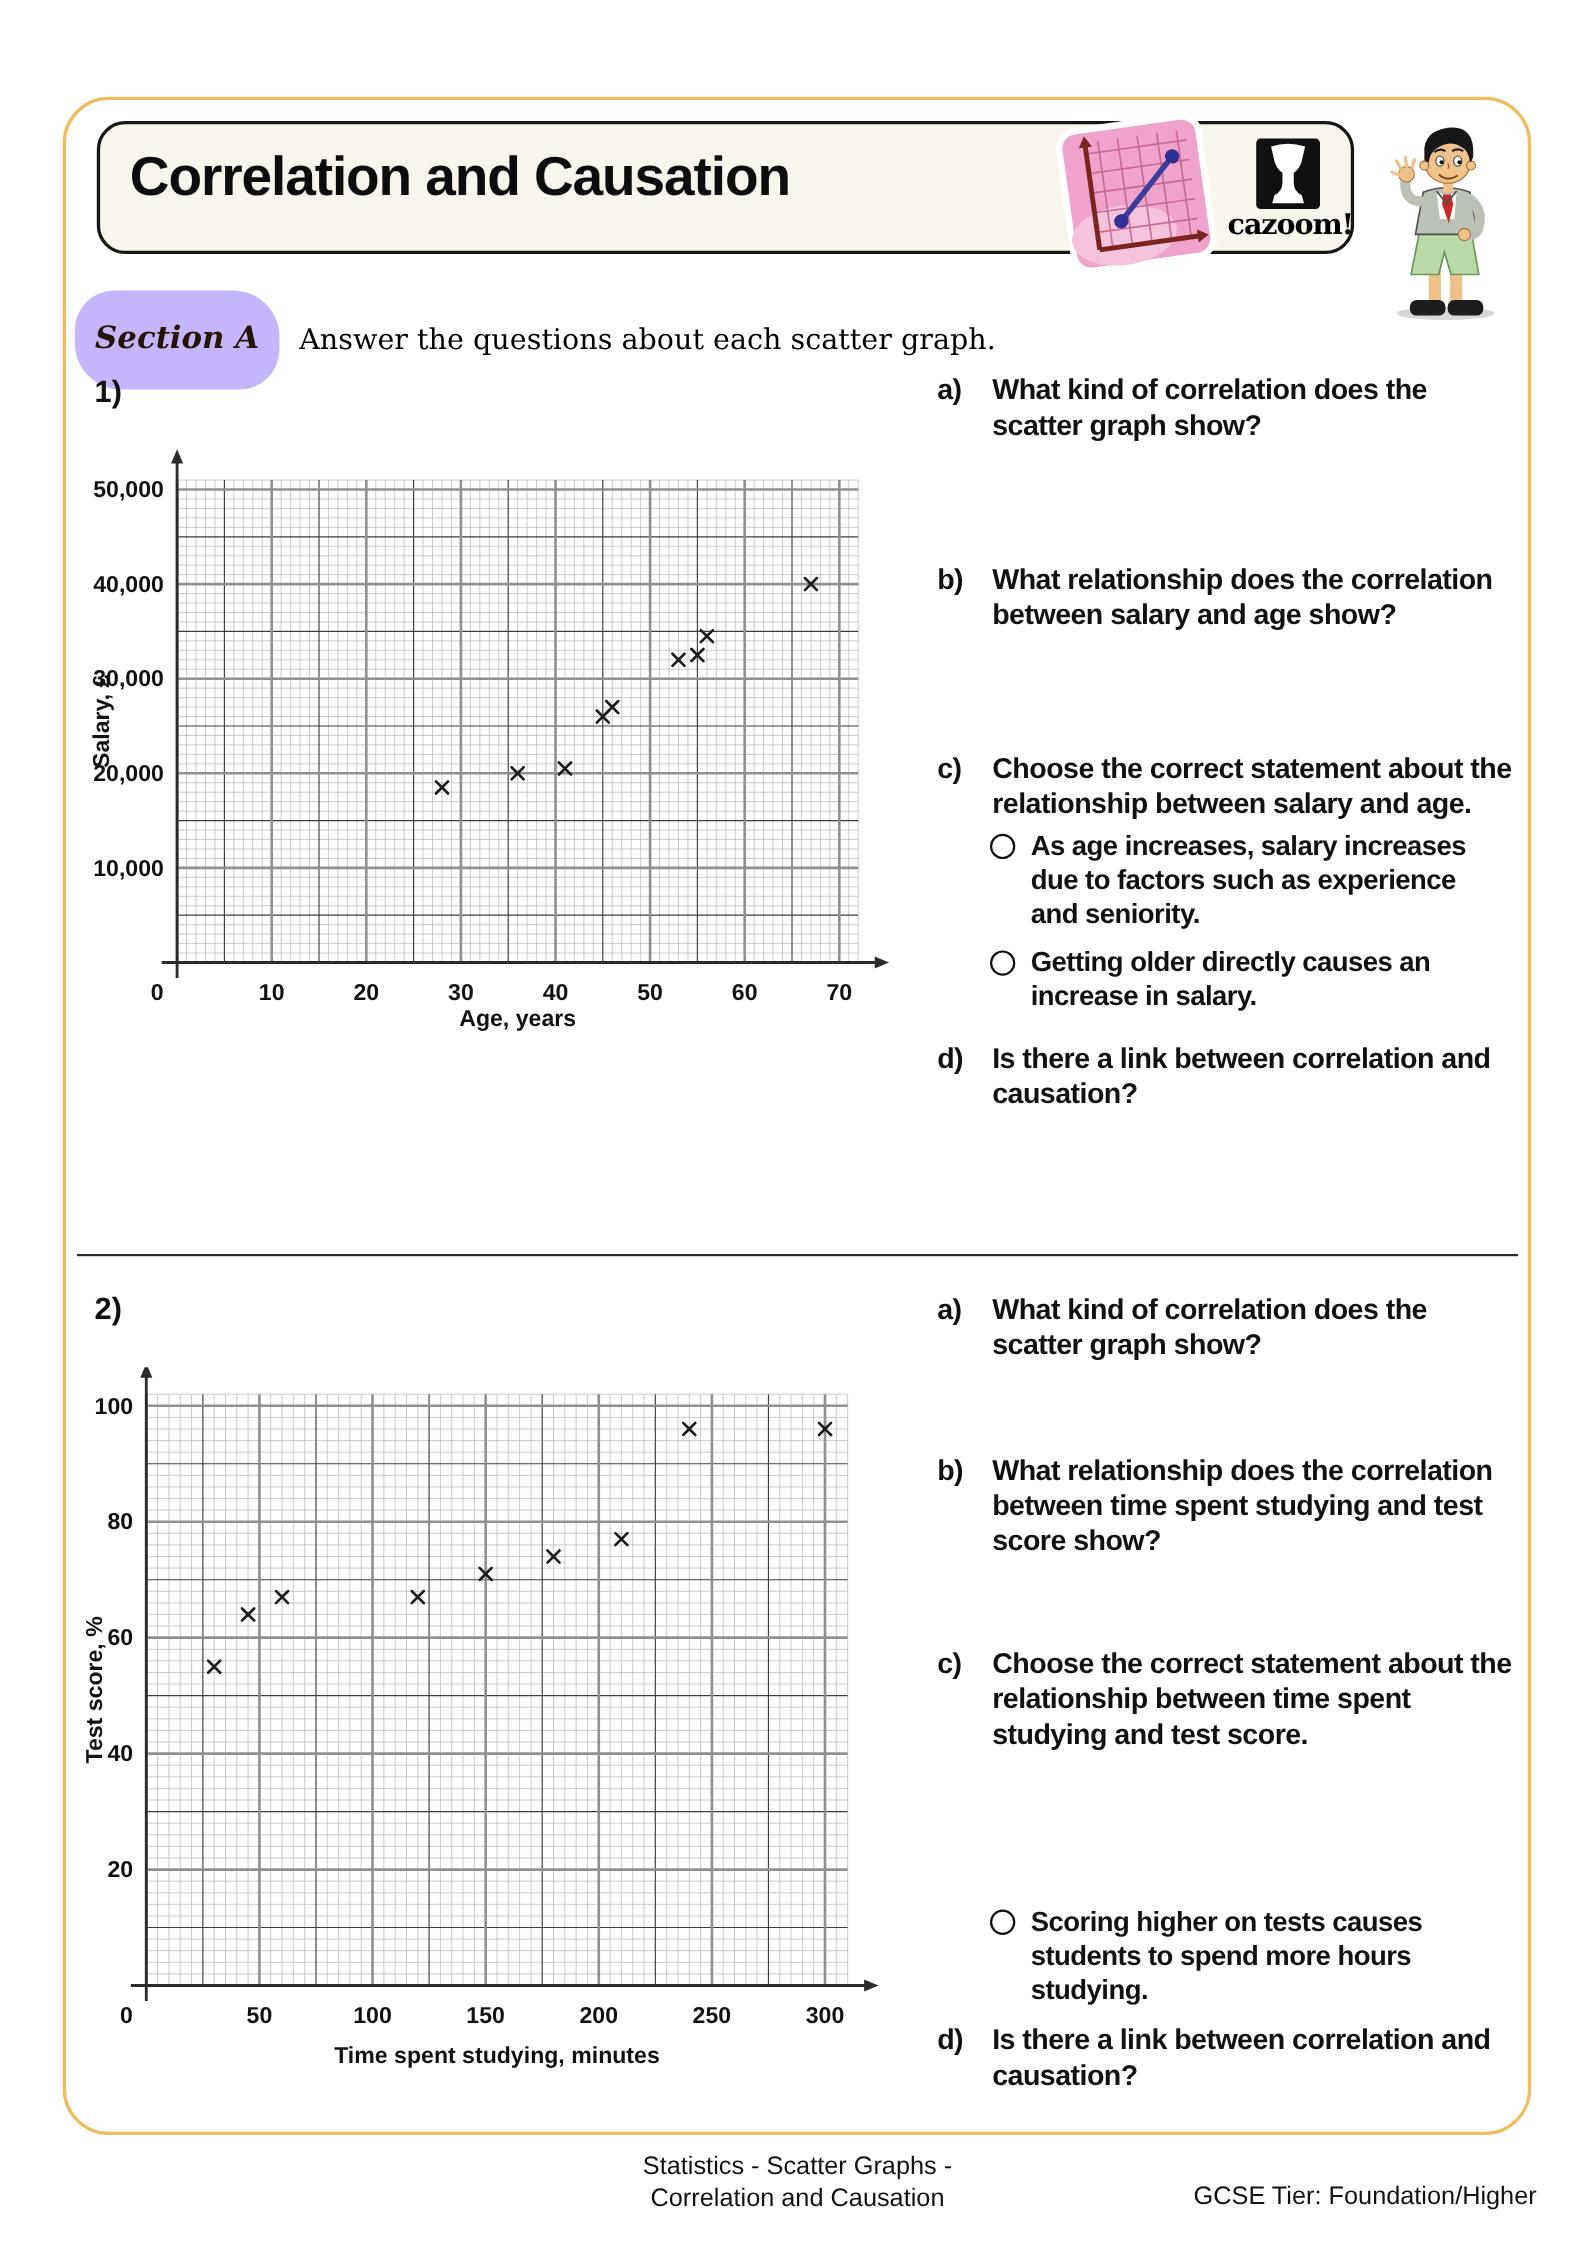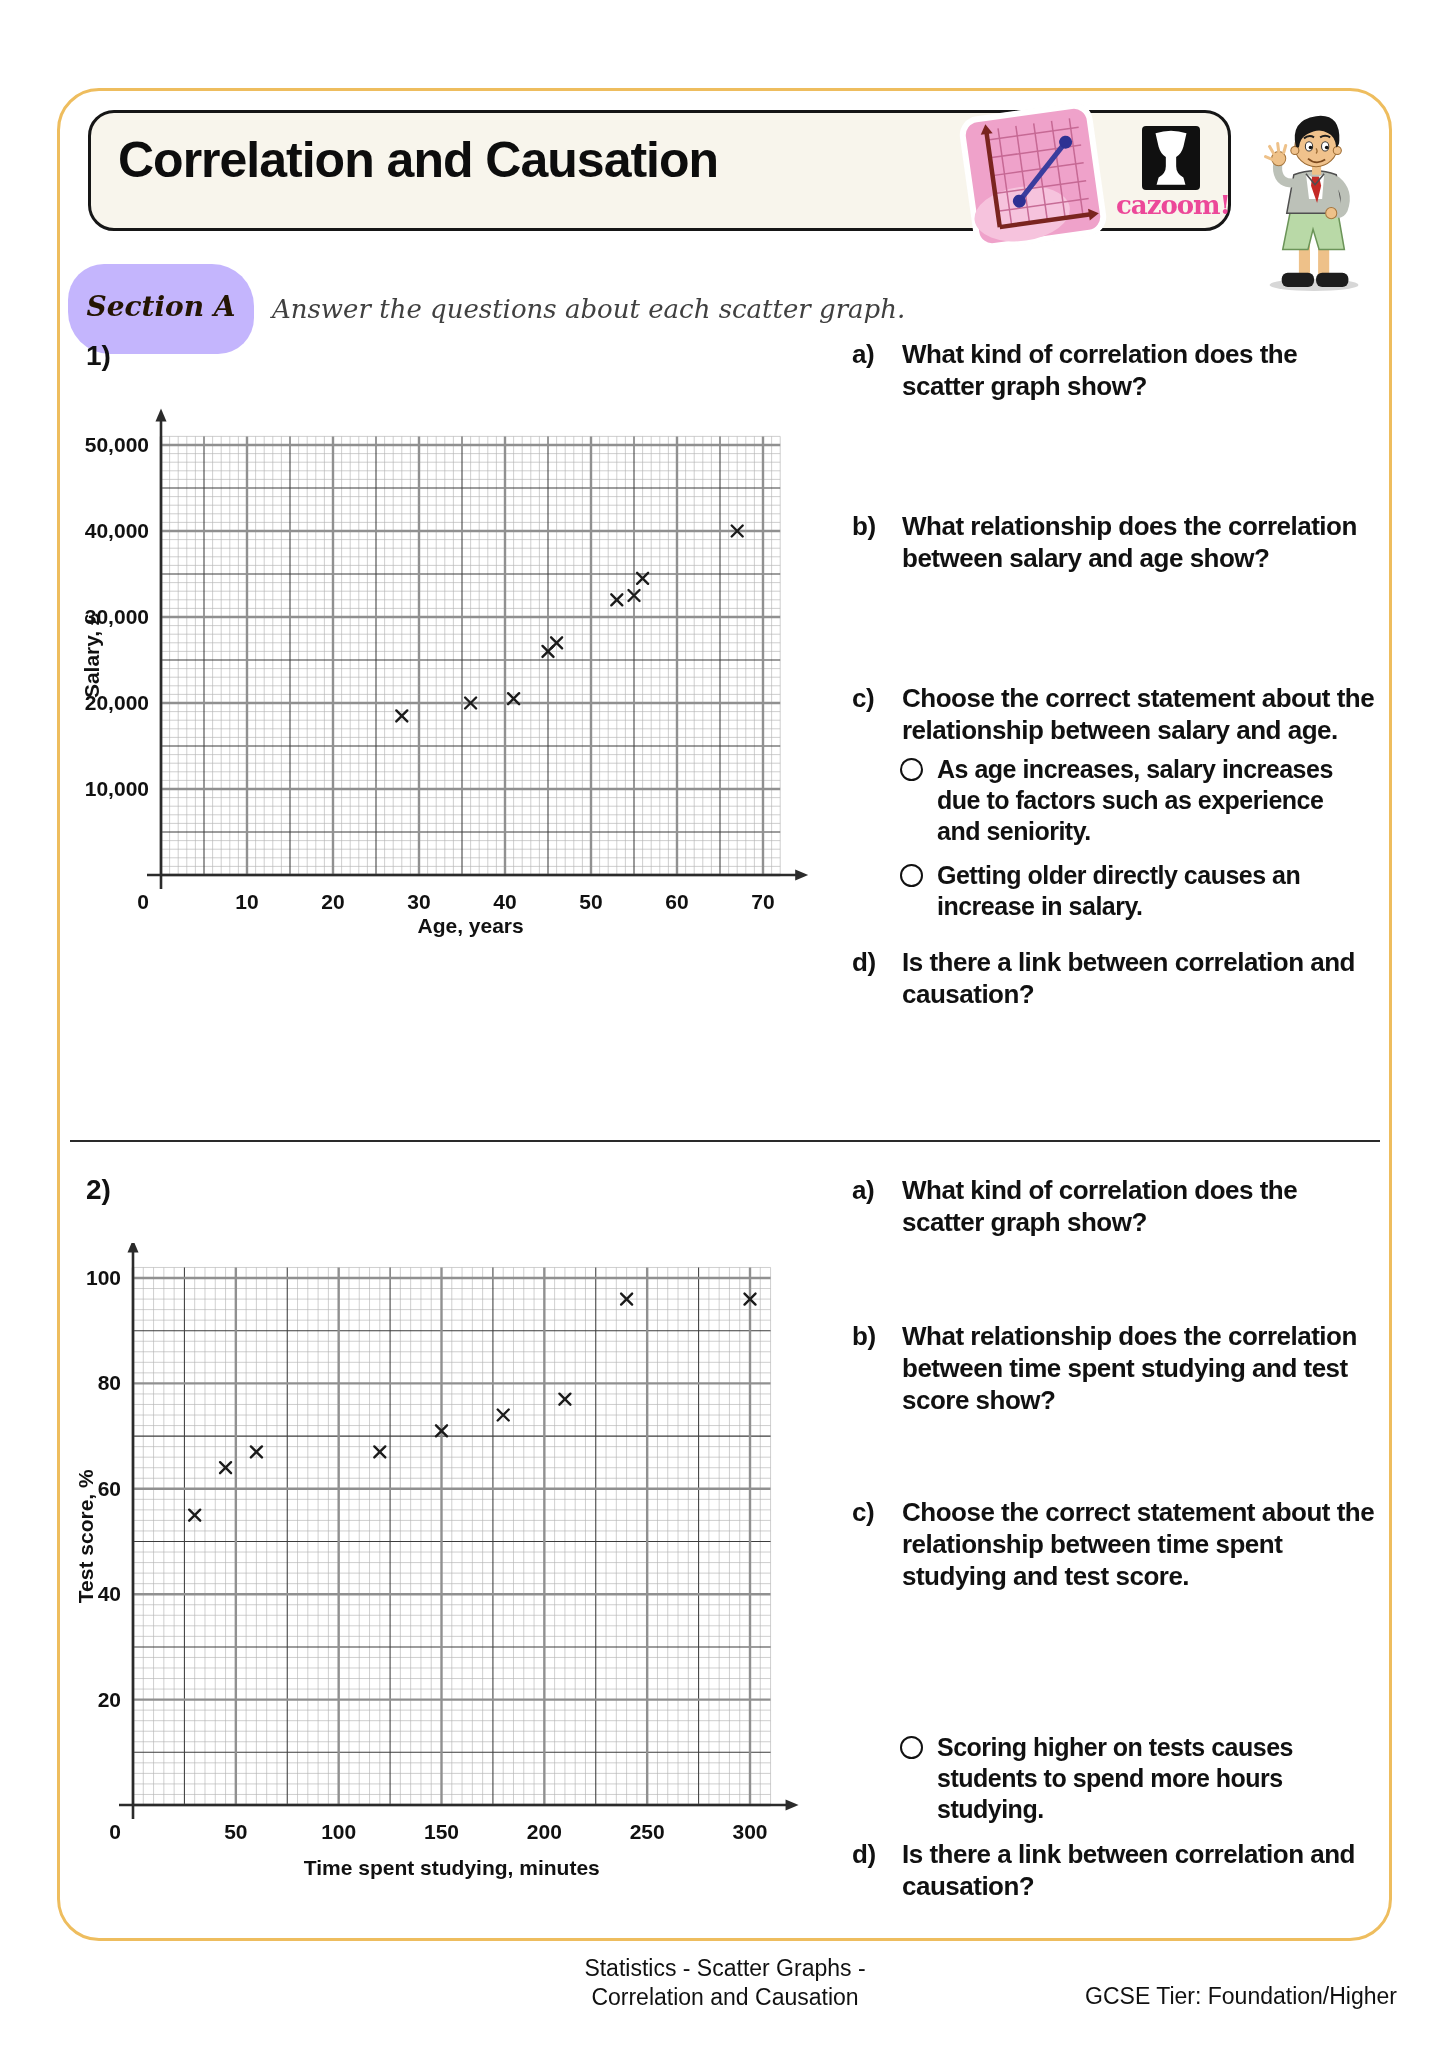--- a/index.html
+++ b/index.html
@@ -5,25 +5,25 @@
   html,body{margin:0;padding:0;background:#ffffff;}
   .page{position:relative;width:1449px;height:2048px;background:#fff;overflow:hidden;
         font-family:"Liberation Sans", sans-serif;color:#111;margin-top:48px;}
   .abs{position:absolute;}
   .outer-border{left:57px;top:40px;width:1329px;height:1847px;border:3px solid #eebd5e;border-radius:42px;}
   .title-box{left:88px;top:62px;width:1137px;height:115px;background:#f8f5ec;border:3px solid #161616;border-radius:26px;}
   .page-title{left:118px;top:83px;font-size:50px;font-weight:700;letter-spacing:-1px;color:#0d0d0d;}
   .logo-wrap{left:1120px;top:76px;width:120px;height:95px;text-align:center;}
   .logo-box{position:absolute;left:22px;top:2px;width:58px;height:64px;background:#101010;border-radius:4px;}
   .logo-text{position:absolute;left:-12px;top:66px;width:130px;font-family:"DejaVu Serif",serif;
-             font-weight:700;font-size:26px;letter-spacing:-1px;color:#ec4899;}
+             font-weight:700;font-size:26px;letter-spacing:-1px;color:#000000;}
   .section-badge{left:68px;top:216px;width:186px;height:90px;background:#c4b5fd;border-radius:36px 42px 36px 42px;}
   .section-label{position:absolute;left:0;top:26px;width:100%;text-align:center;
                  font-family:"DejaVu Serif",serif;font-style:italic;font-weight:700;font-size:28px;color:#241503;}
-  .instruction{left:272px;top:246px;font-family:"DejaVu Serif",serif;font-style:italic;font-size:26px;color:#404040;}
+  .instruction{left:272px;top:246px;font-family:"DejaVu Serif",serif;font-size:26px;color:#000000;}
   .qnum{font-size:28px;font-weight:700;}
   .qblock{display:flex;gap:12px;width:560px;}
   .qletter{flex:none;width:38px;font-weight:700;font-size:26px;letter-spacing:-0.5px;line-height:32px;}
   .qtext{font-weight:700;font-size:26px;letter-spacing:-0.5px;line-height:32px;white-space:pre-line;}
   .opt{display:flex;gap:14px;}
   .radio{flex:none;width:19px;height:19px;border:2.6px solid #111;border-radius:50%;margin-top:4px;background:#fff;}
   .opt-text{font-weight:700;font-size:25px;letter-spacing:-0.5px;line-height:31px;white-space:pre-line;}
   .divider{left:70px;top:1092px;width:1310px;height:0;border-top:2px solid #2a2a2a;}
   .footer-left{left:48px;top:1906px;font-size:23px;line-height:29px;}
   .footer-link{color:#2b5fa3;text-decoration:underline;cursor:pointer;}

